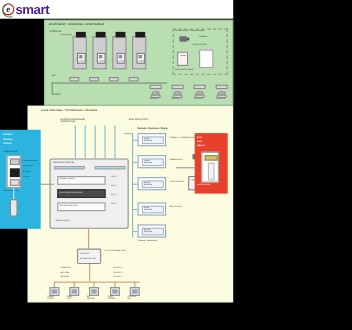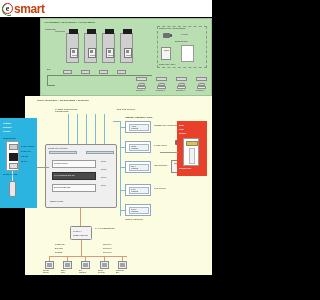--- a/index.html
+++ b/index.html
@@ -27,21 +27,21 @@
     width:11px; height:11px; border-radius:50%;
     border:1.4px solid transparent;
     border-left-color:#2a8f3a; border-bottom-color:#2a8f3a;
     transform:rotate(20deg);
   }
   .logo-e{
     position:absolute; inset:0; display:flex; align-items:center;
     justify-content:center; font-size:8px; font-weight:bold; color:#222;
     font-family:"Liberation Serif", serif; line-height:1;
   }
-  .logo-text{ font-size:12px; font-weight:bold; color:#c2410c; letter-spacing:-0.4px; }
+  .logo-text{ font-size:12px; font-weight:bold; color:#4c1d95; letter-spacing:-0.4px; }
 
   
   .sheet{ position:absolute; left:0; top:17px; width:212px; height:258px; }
 
   .green-panel{
     position:absolute; left:40px; top:1px; width:172px; height:78px;
     background:#b9deb1; border:0.5px solid #9ac490;
   }
   .cream{
     position:absolute; left:25px; top:79px; width:187px; height:179px;

